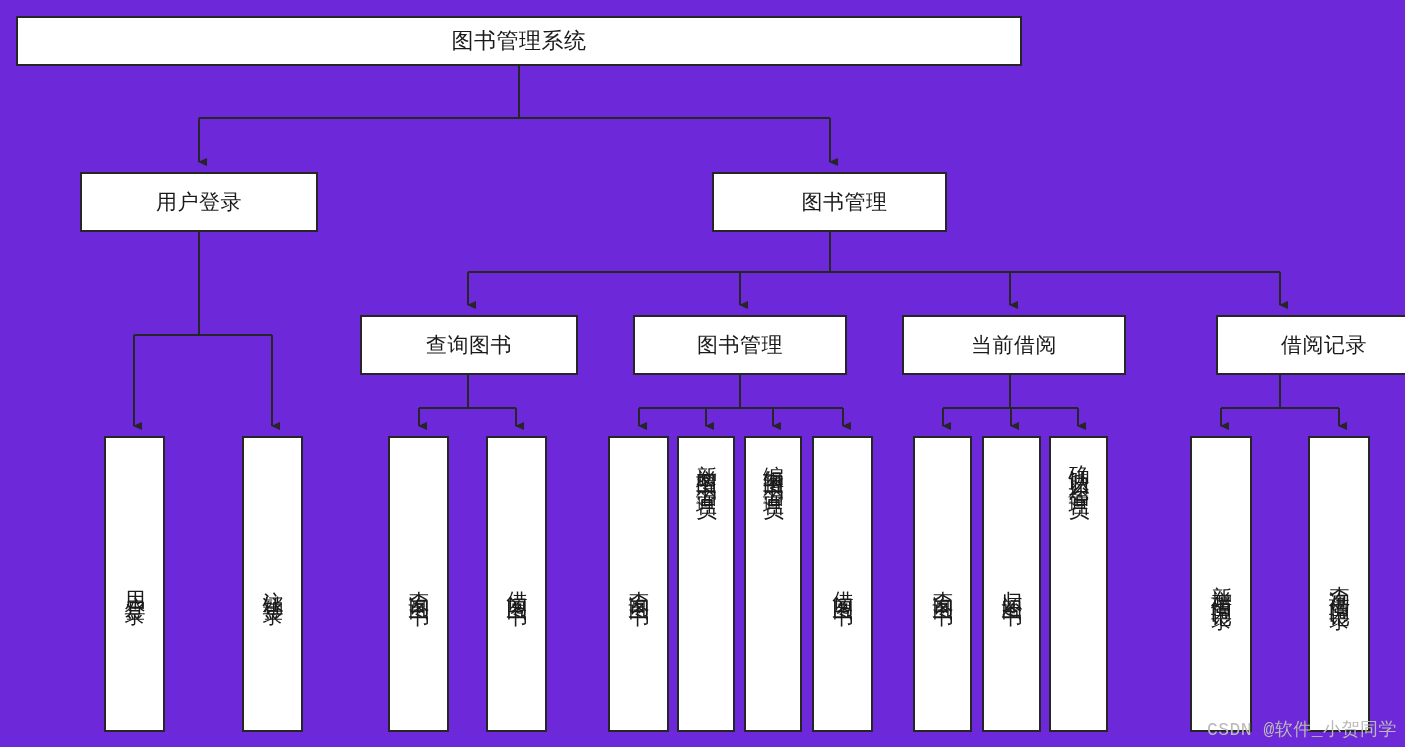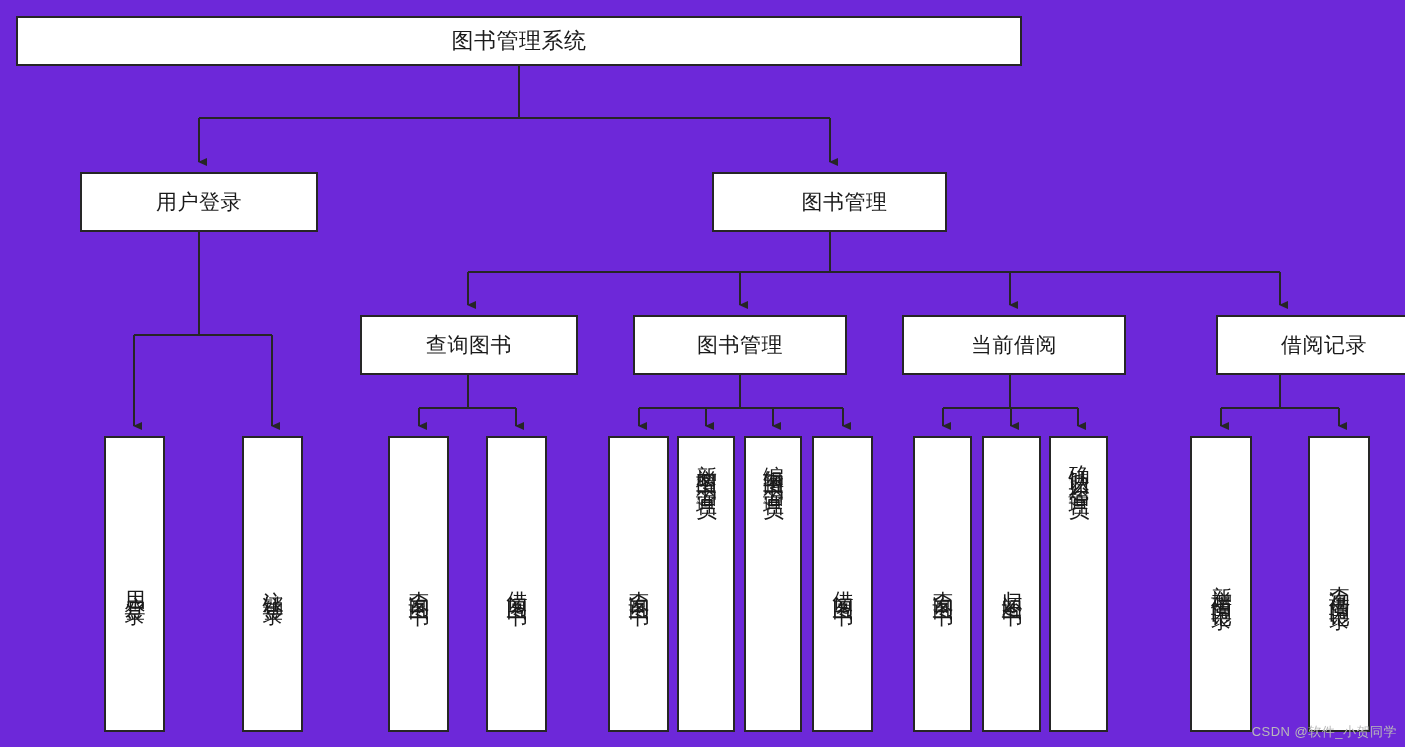--- a/index.html
+++ b/index.html
@@ -64,25 +64,25 @@
     display: block;
   }
   .node.vert.centered {
     align-items: center;
     padding-top: 0;
   }
   #watermark {
     position: absolute;
     right: 8px;
     bottom: 6px;
-    font-size: 13px;
+    font-size: 18px;
     color: #b9b9b9;
     letter-spacing: 0.5px;
     white-space: nowrap;
-    font-family: Liberation Sans, sans-serif;
+    font-family: Liberation Mono, monospace;
   }
 </style>
 </head>
 <body>
 
 <div id="diagram-root">
 
   <svg id="edge-layer" width="1405" height="747" viewBox="0 0 1405 747" xmlns="http://www.w3.org/2000/svg">
     <defs>
       <marker id="arrowhead" markerWidth="9" markerHeight="9" refX="4" refY="8" orient="auto" markerUnits="userSpaceOnUse">

